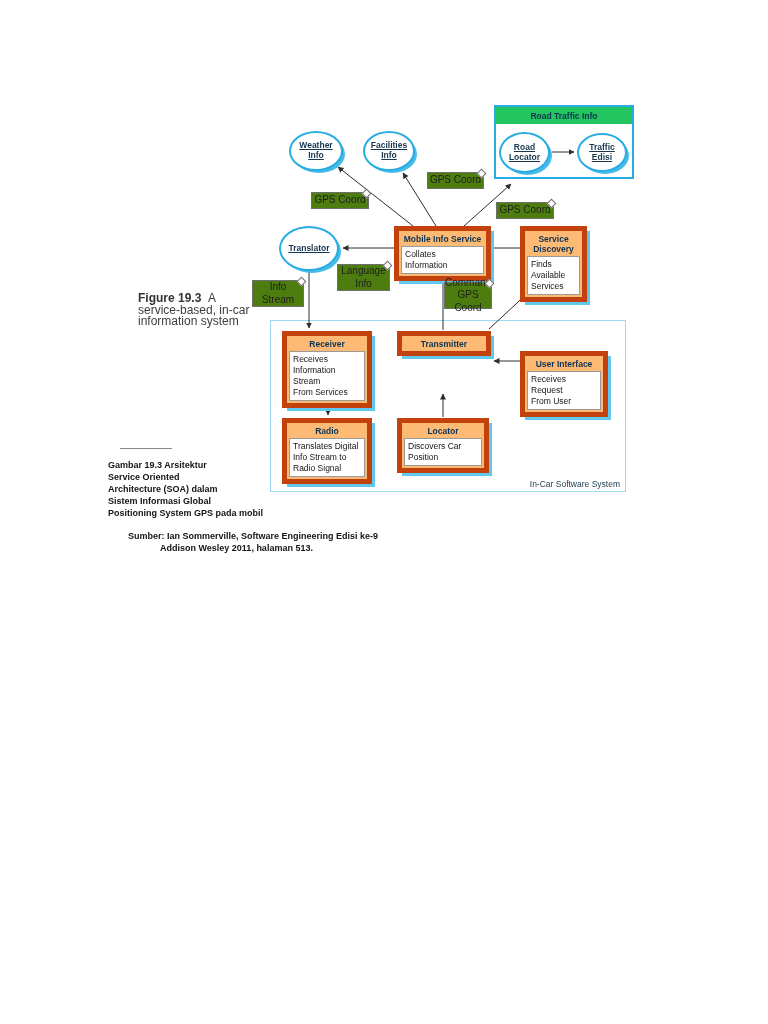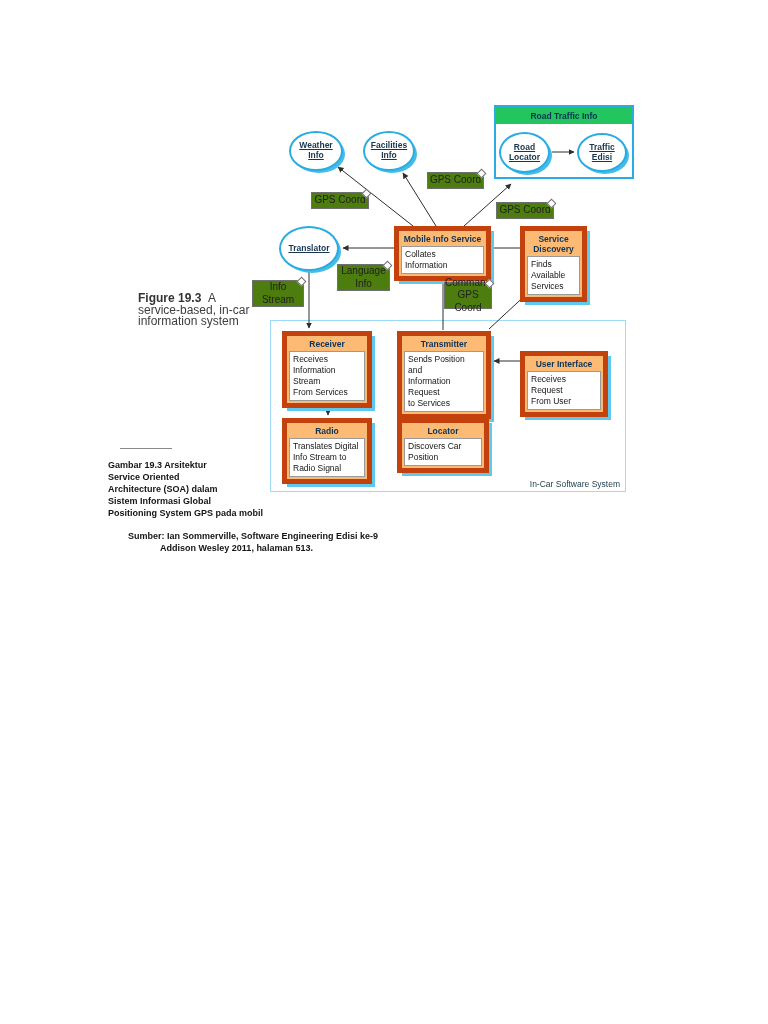--- a/index.html
+++ b/index.html
@@ -135,23 +135,20 @@
 
 <div class="svc-box" style="left:282px;top:331px;width:90px;">
   <div class="svc-header">Receiver</div>
   <div class="svc-body">Receives
 Information Stream
 From Services</div>
 </div>
 
 <div class="svc-box" style="left:397px;top:331px;width:94px;">
   <div class="svc-header">Transmitter</div>
-  <div class="svc-body">Sends Position and
-Information Request
-to Services</div>
 </div>
 
 <div class="svc-box" style="left:520px;top:331px;width:88px;margin-top:20px;">
   <div class="svc-header">User Interface</div>
   <div class="svc-body">Receives Request
 From User</div>
 </div>
 
 <div class="svc-box" style="left:282px;top:418px;width:90px;">
   <div class="svc-header">Radio</div>

